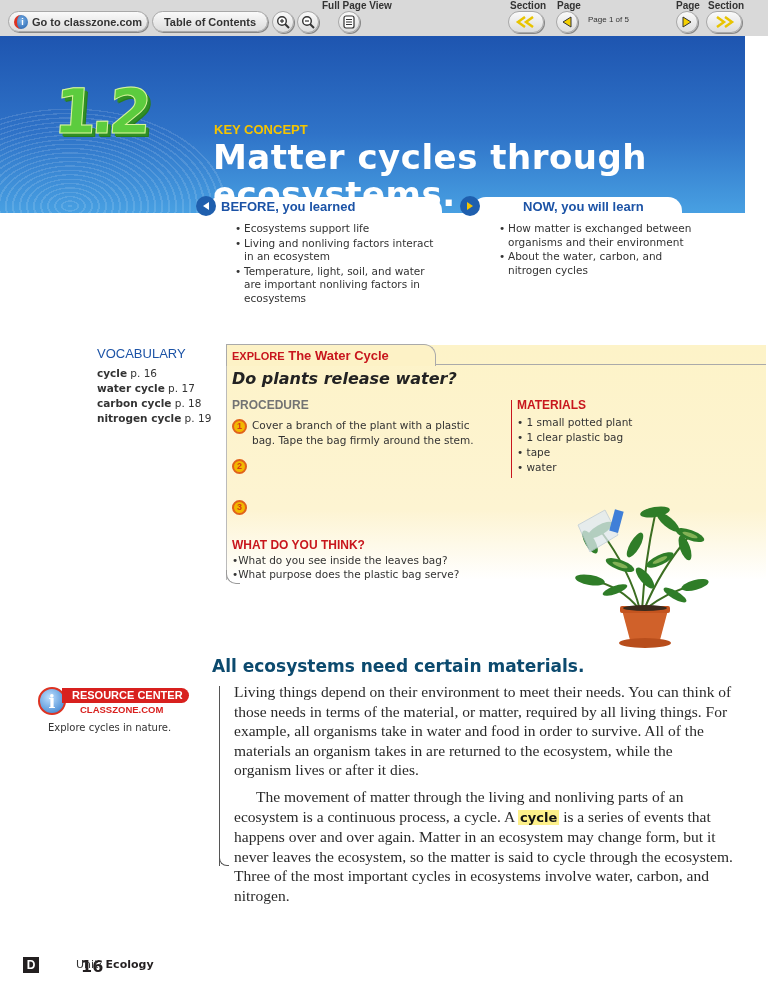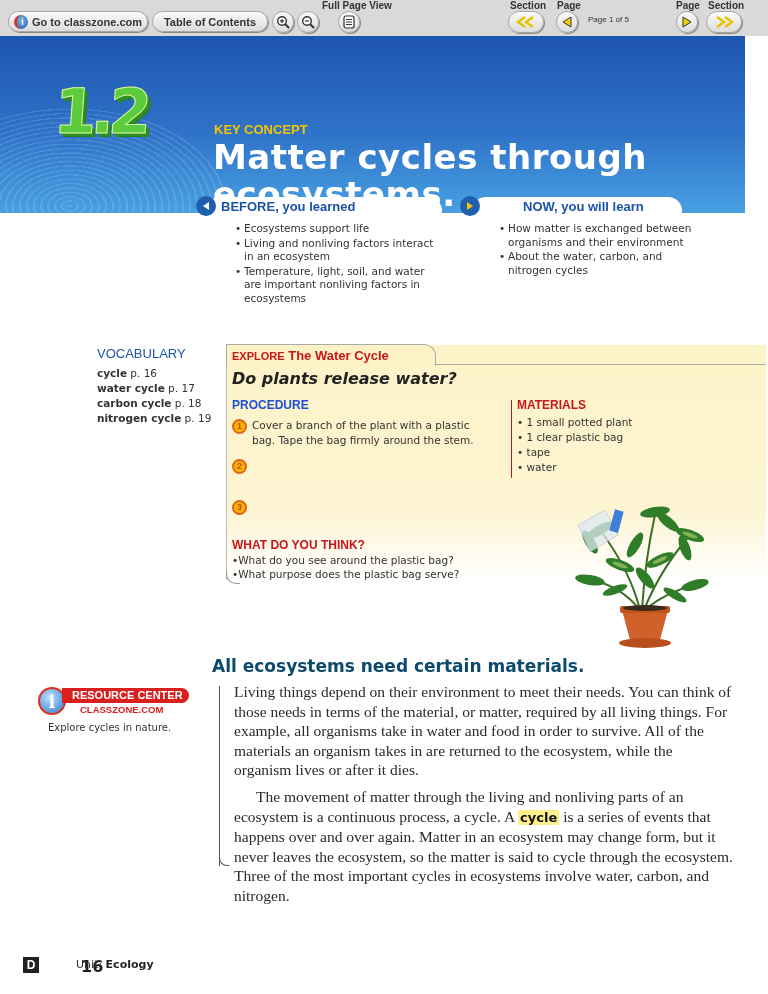--- a/index.html
+++ b/index.html
@@ -46,21 +46,21 @@
   .vocab-list b { font-weight: bold; }
 
   
   .explore { position: absolute; left: 226px; top: 345px; width: 540px; height: 235px;
              background: linear-gradient(180deg, #fdf3c8 0%, #fdf4d2 70%, #ffffff 100%); border-left: 1px solid #bbb; }
   .explore-tab { position: absolute; left: 226px; top: 344px; width: 210px; height: 22px; background: #fdf2c6; border: 1px solid #aaa;
                  border-bottom: none; border-radius: 0 12px 0 0; }
   .explore-topline { position: absolute; left: 435px; top: 364px; width: 331px; height: 1px; background: #aaa; }
   .explore-label { position: absolute; left: 232px; top: 348px; font-family: "Liberation Sans", sans-serif; font-weight: bold; font-size: 13px; color: #c8161d; }
   .explore-question { position: absolute; left: 232px; top: 369px; font-family: "DejaVu Sans", sans-serif; font-weight: bold; font-style: italic; font-size: 16px; color: #222; }
-  .proc-heading { position: absolute; left: 232px; top: 398px; font-family: "Liberation Sans", sans-serif; font-weight: bold; font-size: 12px; color: #1d4ed8; }
+  .proc-heading { position: absolute; left: 232px; top: 398px; font-family: "Liberation Sans", sans-serif; font-weight: bold; font-size: 12px; color: #737373; }
   .step { position: absolute; left: 232px; width: 250px; font-family: "DejaVu Sans", sans-serif; font-size: 10.5px; line-height: 14.5px; color: #333; padding-left: 20px; }
   .step-num { position: absolute; left: 0; top: 1px; width: 15px; height: 15px; border-radius: 50%; background: #f2b800; border: 2px solid #e0621b;
               color: #d73b12; font-size: 9px; font-weight: bold; display: flex; align-items: center; justify-content: center; font-family: "Liberation Sans", sans-serif; }
   .think-heading { position: absolute; left: 232px; top: 556px; font-family: "Liberation Sans", sans-serif; font-weight: bold; font-size: 12px; color: #c8161d; }
   .think-list { position: absolute; left: 232px; top: 571px; list-style: none; font-family: "DejaVu Sans", sans-serif; font-size: 10.5px; line-height: 14px; color: #333; }
   .think-list li::before { content: "\2022 "; }
   .explore-corner { position: absolute; left: 226px; top: 580px; width: 14px; height: 14px; border-left: 1px solid #999; border-bottom: 1px solid #999; border-radius: 0 0 0 10px; }
   .mat-rule { position: absolute; left: 511px; top: 400px; width: 1px; height: 78px; background: #c8161d; }
   .mat-heading { position: absolute; left: 517px; top: 398px; font-family: "Liberation Sans", sans-serif; font-weight: bold; font-size: 12px; color: #c8161d; }
   .mat-list { position: absolute; left: 517px; top: 415px; list-style: none; font-family: "DejaVu Sans", sans-serif; font-size: 10.5px; line-height: 15px; color: #333; }
@@ -217,21 +217,21 @@
 </div>
 <div class="step" style="top:458px;">
   <span class="step-num">2</span>
 </div>
 <div class="step" style="top:499px;">
   <span class="step-num">3</span>
 </div>
 
 <div class="think-heading" style="top:538px;text-align:right;">WHAT DO YOU THINK?</div>
 <ul class="think-list" style="top:553px;">
-  <li>What do you see around the plastic bag?</li>
+  <li>What do you see inside the leaves bag?</li>
   <li>What purpose does the plastic bag serve?</li>
 </ul>
 <div class="explore-corner" style="top:570px;"></div>
 
 <div class="mat-rule"></div>
 <div class="mat-heading">MATERIALS</div>
 <ul class="mat-list">
   <li>1 small potted plant</li>
   <li>1 clear plastic bag</li>
   <li>tape</li>

